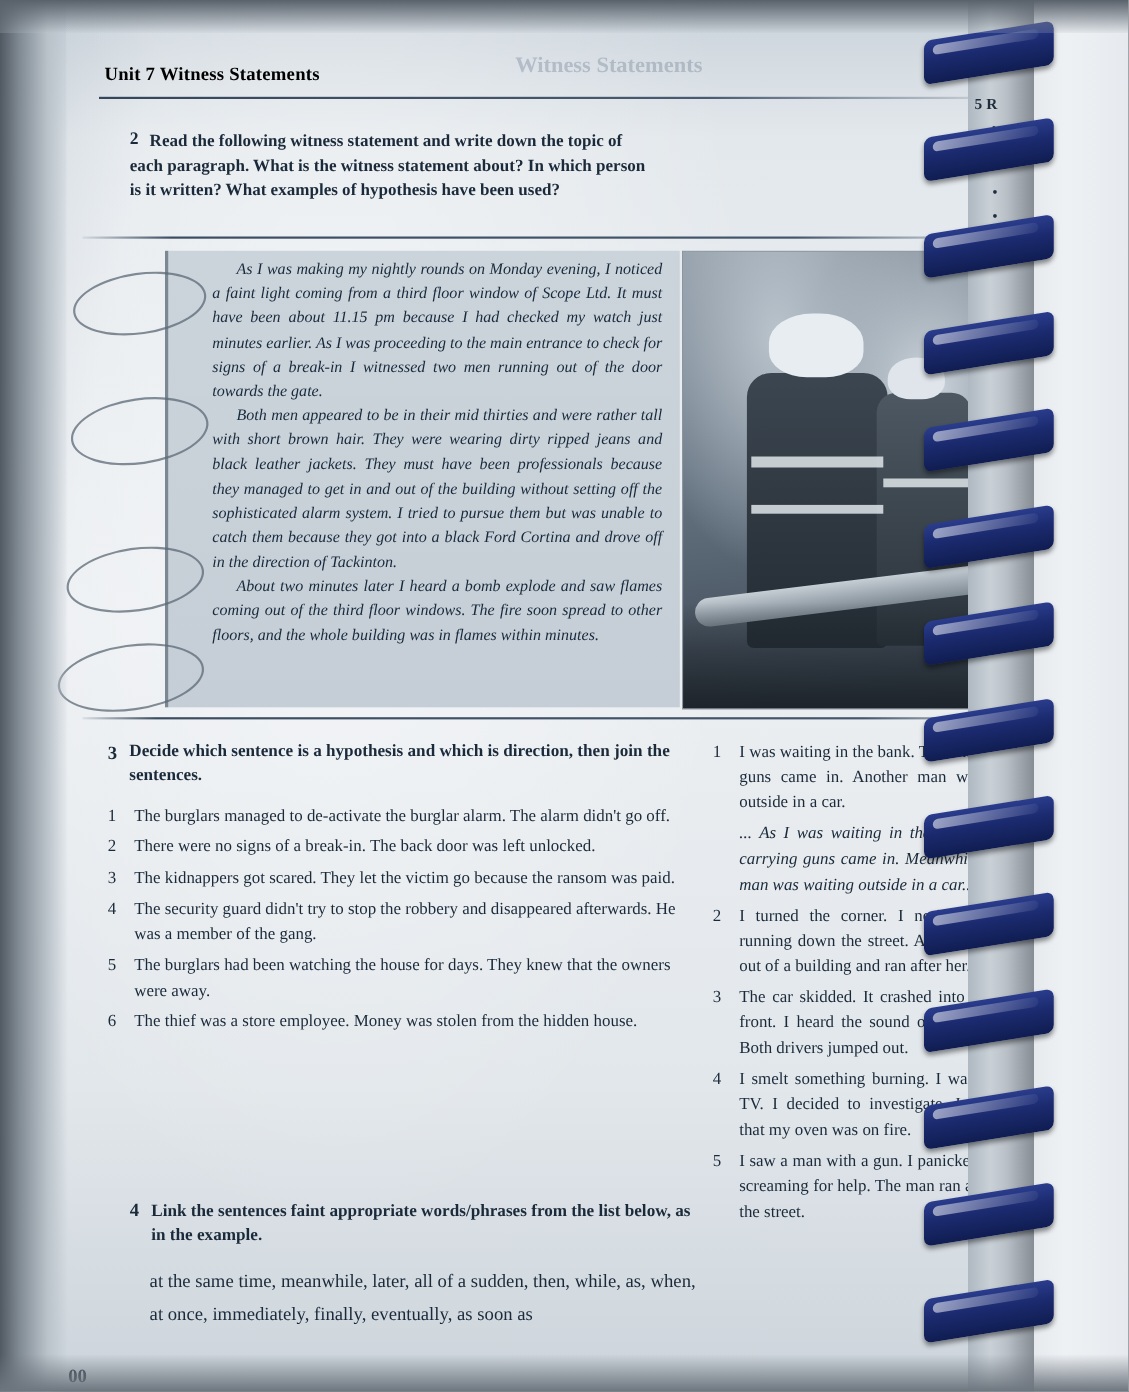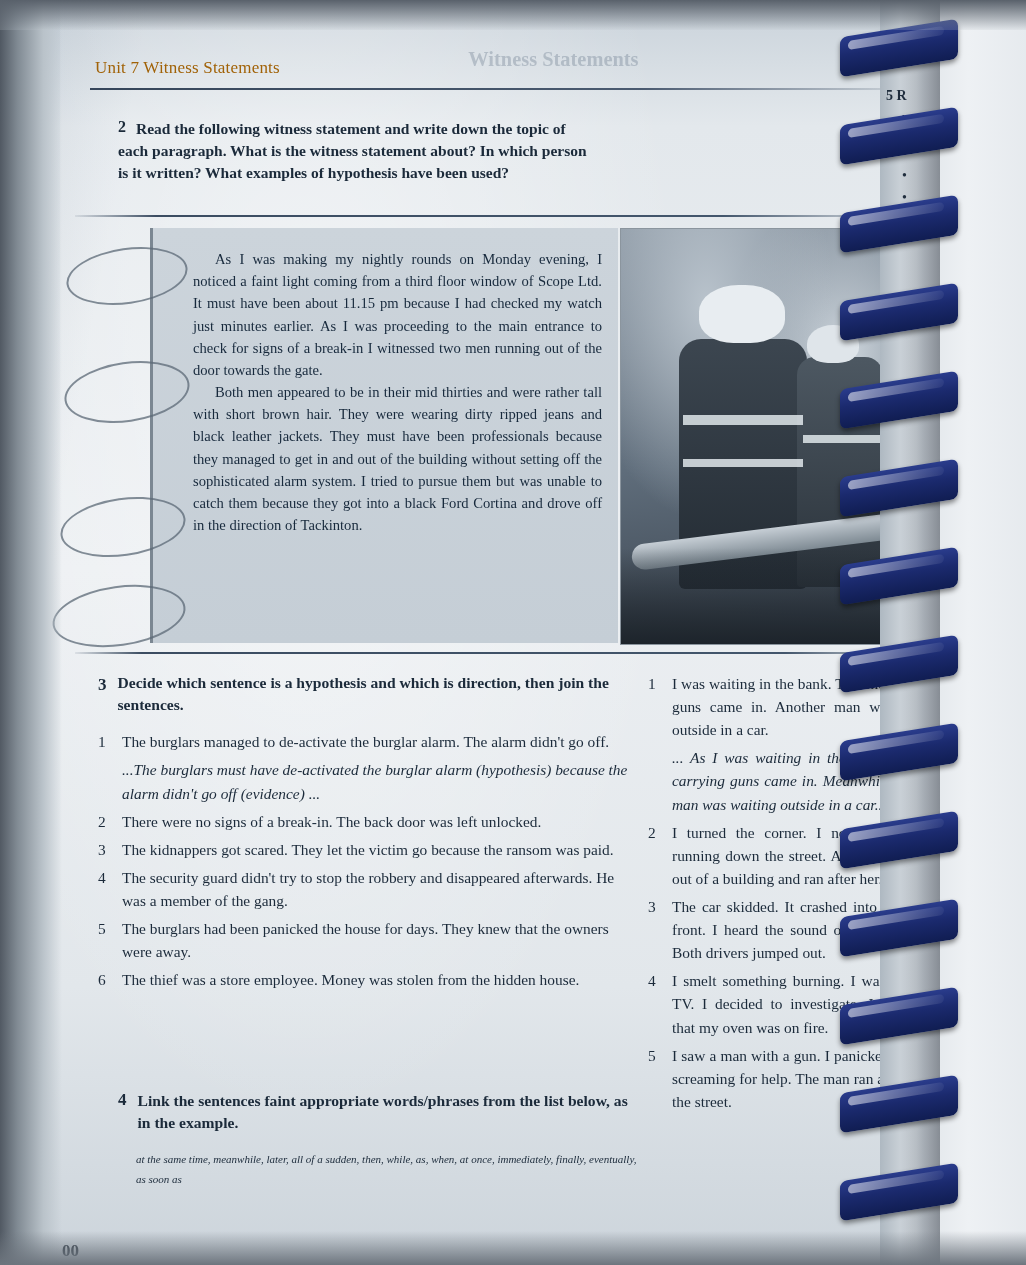--- a/index.html
+++ b/index.html
@@ -47,24 +47,24 @@
     position: absolute; left: 60px; top: 0; width: 700px; height: 1265px;
     background: radial-gradient(ellipse at 35% 30%, rgba(255,255,255,0.45) 0%, rgba(255,255,255,0) 60%);
     pointer-events: none;
   }
 
   
   .unit-header {
     position: absolute;
     left: 95px; top: 58px;
     font-family: "Liberation Serif", serif;
-    font-weight: normal;
+    font-weight: bold;
     font-size: 17px;
     letter-spacing: .2px;
-    color: #a16207;
+    color: #000000;
   }
   .header-rule {
     position: absolute;
     left: 90px; top: 88px;
     width: 790px; height: 2px;
     background: linear-gradient(90deg, #35455a 0%, #4a5a70 70%, rgba(80,95,115,0.2) 100%);
   }
   .header-ghost {
     position: absolute;
     left: 470px; top: 48px;
@@ -102,21 +102,22 @@
   
   .statement {
     position: absolute;
     left: 150px; top: 228px;
     width: 465px;
     height: 415px;
     background: linear-gradient(180deg, #ccd4db 0%, #c5ced6 100%);
     border-left: 3px solid #7b8792;
   }
   .statement .txt {
-    padding: 20px 16px 10px 40px;
+    padding: 6px 16px 10px 40px;
+    font-style: italic;
     font-size: 14.6px;
     line-height: 1.52;
     text-align: justify;
     color: #17293c;
   }
   .statement p { margin: 0; text-indent: 22px; }
 
   
   .ellipse {
     position: absolute;
@@ -216,22 +217,21 @@
   .answer { font-style: italic; }
   .col-right .item .t { text-align: justify; }
 
   .ex4 {
     position: absolute;
     left: 118px; top: 1090px;
     width: 520px;
   }
   .ex4 .heading-row { margin-bottom: 16px; }
   .wordlist {
-    font-style: italic;
-    font-size: 11px;
+    font-size: 17px;
     line-height: 1.75;
     margin-left: 18px;
     width: 505px;
   }
 
   .folio {
     position: absolute;
     left: 62px; bottom: 4px;
     font-weight: bold;
     font-size: 17px;
@@ -295,20 +295,21 @@
   <div class="ex2">
     <span class="ex-num">2</span>
     <div class="body">Read the following witness statement and write down the topic of each paragraph. What is the witness statement about? In which person is it written? What examples of hypothesis have been used?</div>
   </div>
   <div class="rule-2"></div>
 
   <div class="statement">
     <div class="txt">
       <p>As I was making my nightly rounds on Monday evening, I noticed a faint light coming from a third floor window of Scope Ltd. It must have been about 11.15 pm because I had checked my watch just minutes earlier. As I was proceeding to the main entrance to check for signs of a break-in I witnessed two men running out of the door towards the gate.</p>
       <p>Both men appeared to be in their mid thirties and were rather tall with short brown hair. They were wearing dirty ripped jeans and black leather jackets. They must have been professionals because they managed to get in and out of the building without setting off the sophisticated alarm system. I tried to pursue them but was unable to catch them because they got into a black Ford Cortina and drove off in the direction of Tackinton.</p>
+      <p>About two minutes later I heard a bomb explode and saw flames coming out of the third floor windows. The fire soon spread to other floors, and the whole building was in flames within minutes.</p>
     </div>
   </div>
 
   <div class="ellipse" style="left:66px; top:248px; width:118px; height:52px;"></div>
   <div class="ellipse" style="left:64px; top:362px; width:122px; height:56px;"></div>
   <div class="ellipse" style="left:60px; top:498px; width:122px; height:54px;"></div>
   <div class="ellipse" style="left:52px; top:586px; width:130px; height:56px;"></div>
 
   <div class="photo">
     <div class="ph-bg"></div>
@@ -328,40 +329,36 @@
   <div class="col-left">
     <div class="heading-row">
       <div class="n">3</div>
       <div class="t">Decide which sentence is a hypothesis and which is direction, then join the sentences.</div>
     </div>
 
     <div class="item">
       <div class="n">1</div>
       <div class="t">The burglars managed to de-activate the burglar alarm. The alarm didn't go off.</div>
     </div>
-    <div class="item">
-      <div class="n"></div>
-      <div class="t answer">...The burglars must have de-activated the burglar alarm (hypothesis) because the alarm didn't go off (evidence) ...</div>
-    </div>
 
     <div class="item">
       <div class="n">2</div>
       <div class="t">There were no signs of a break-in. The back door was left unlocked.</div>
     </div>
     <div class="item">
       <div class="n">3</div>
       <div class="t">The kidnappers got scared. They let the victim go because the ransom was paid.</div>
     </div>
     <div class="item">
       <div class="n">4</div>
       <div class="t">The security guard didn't try to stop the robbery and disappeared afterwards. He was a member of the gang.</div>
     </div>
     <div class="item">
       <div class="n">5</div>
-      <div class="t">The burglars had been panicked the house for days. They knew that the owners were away.</div>
+      <div class="t">The burglars had been watching the house for days. They knew that the owners were away.</div>
     </div>
     <div class="item">
       <div class="n">6</div>
       <div class="t">The thief was a store employee. Money was stolen from the hidden house.</div>
     </div>
   </div>
 
   <div class="ex4">
     <div class="heading-row">
       <div class="n">4</div>

